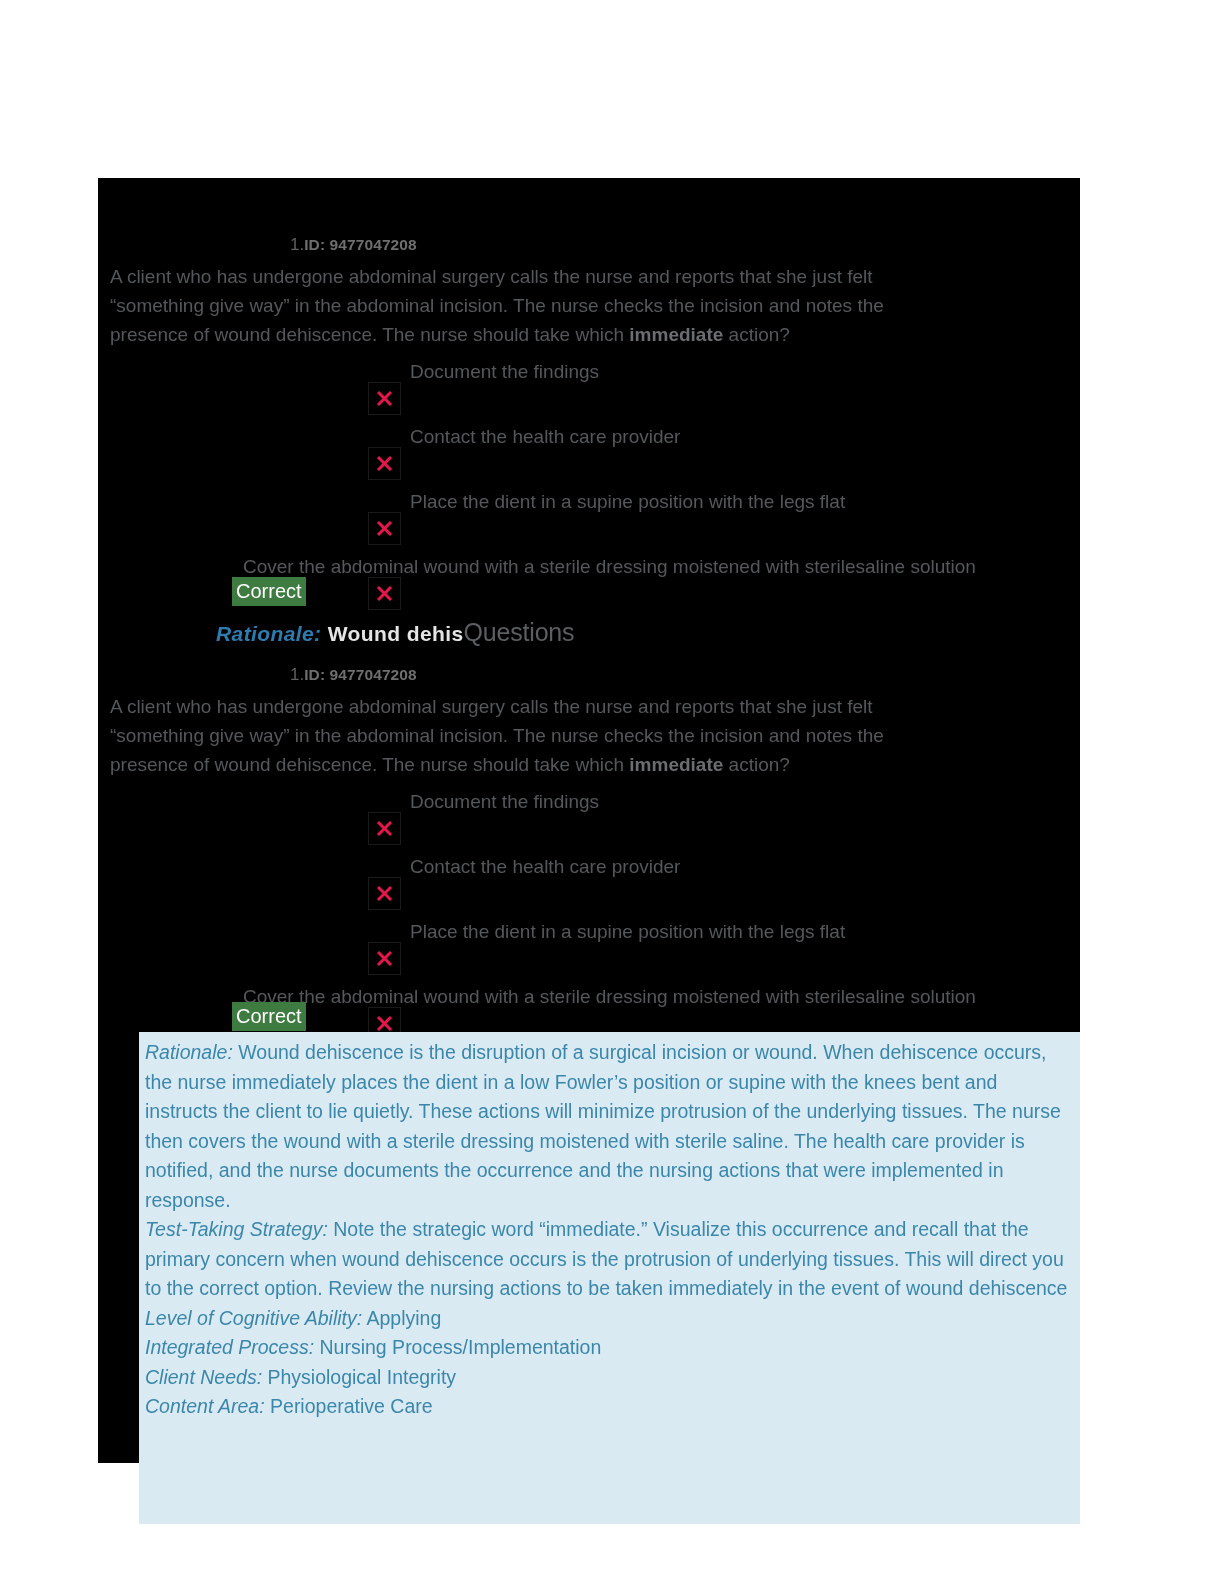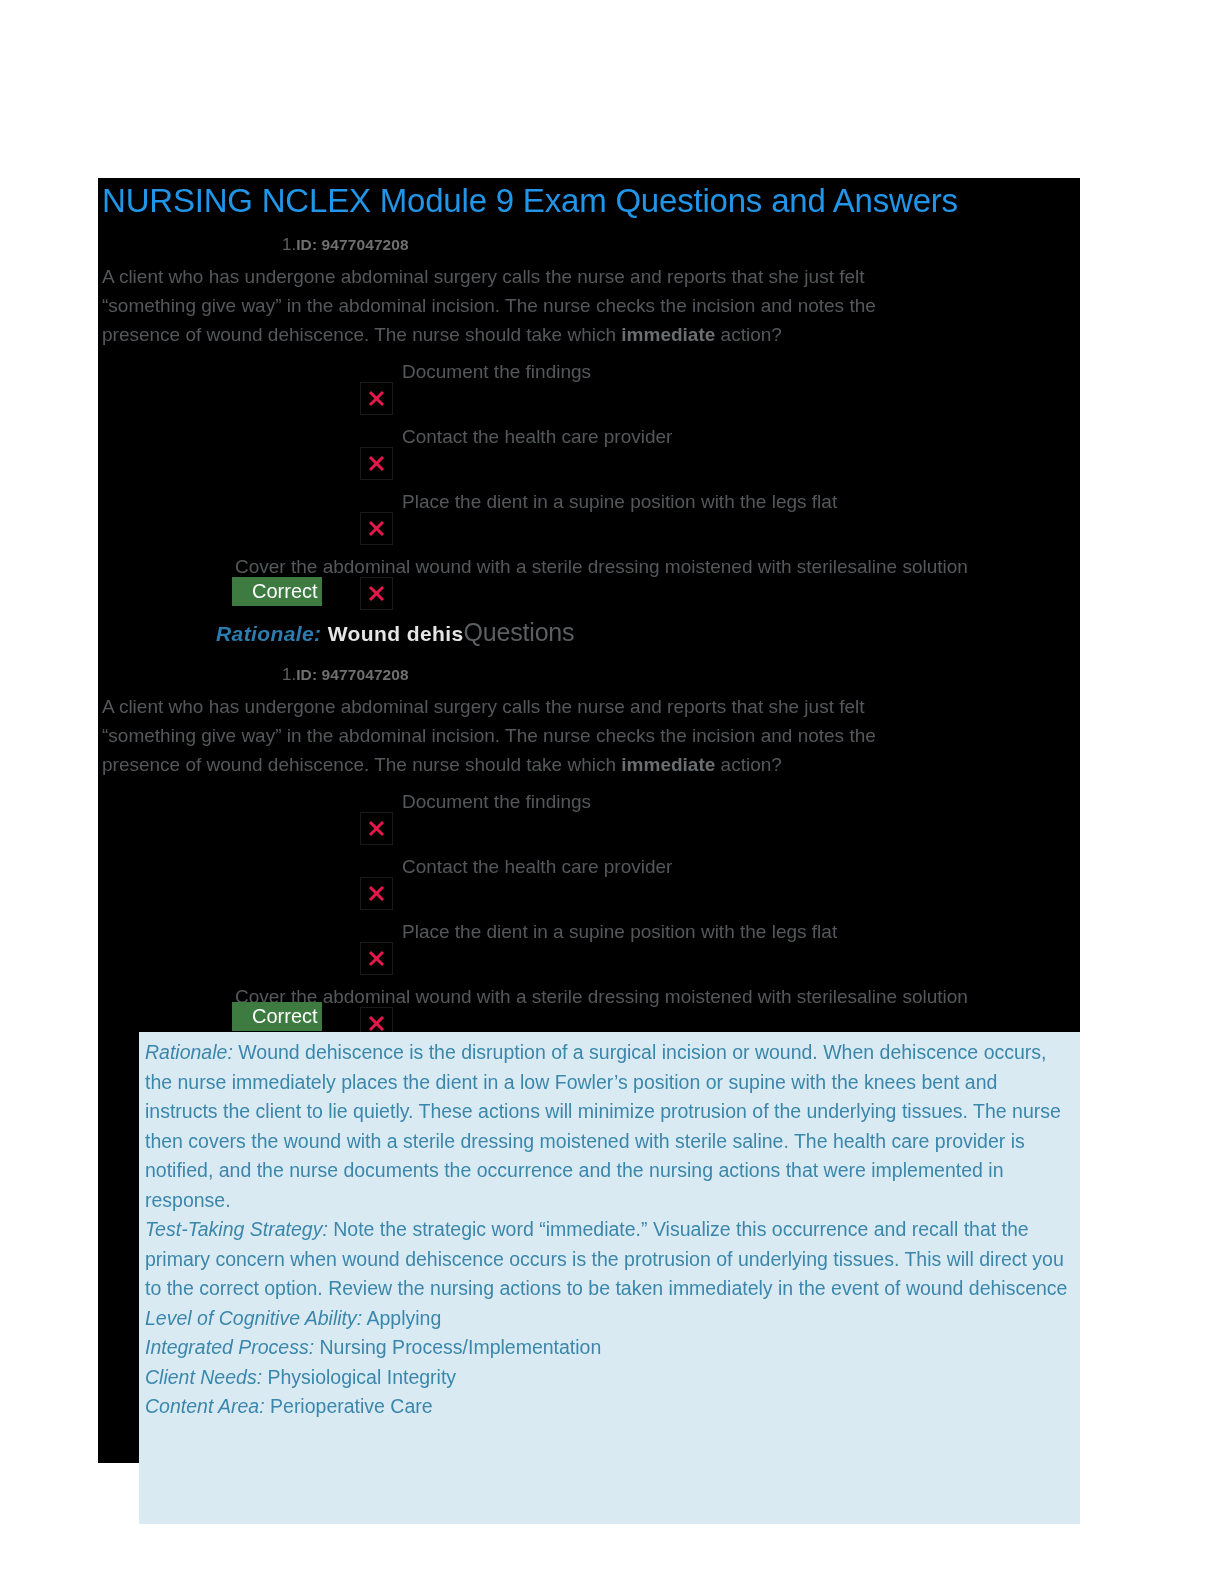--- a/index.html
+++ b/index.html
@@ -53,21 +53,21 @@
     width: 960px;
     font-size: 33px;
     line-height: 38px;
     font-weight: 400;
     color: #2196e8;
     letter-spacing: -0.2px;
     white-space: nowrap;
   }
 
   
-  .qblock { position: absolute; left: 4px; width: 838px; }
+  .qblock { position: absolute; left: 12px; width: 838px; }
 
   .q-id-row {
     position: relative;
     padding-left: 180px;
     font-size: 16px;
     line-height: 22px;
     color: #6e6e6e;
   }
   .q-num {
     font-size: 17px;
@@ -123,21 +123,21 @@
 
   
   .correct-badge {
     position: absolute;
     left: 134px;
     display: inline-block;
     background: #3d7b41;
     color: #ffffff;
     font-size: 20px;
     line-height: 26px;
-    padding: 1px 4px 2px 20px;
+    padding: 1px 4px 2px 4px;
     font-weight: 400;
   }
 
   
   .rationale-teaser {
     position: absolute;
     left: 118px;
     font-size: 0;
     white-space: nowrap;
   }
@@ -191,21 +191,20 @@
     margin: 0;
   }
 </style>
 </head>
 <body>
 
 <div class="page">
 
   <div class="doc-dark">
 
-    <div class="doc-title">NURSING NCLEX Module 9 Exam Questions and Answers</div>
 
     <div class="qblock" style="top:56px;">
       <div class="q-id-row">
         <span class="q-num">1.</span><span class="q-id">ID: 9477047208</span>
       </div>
 
       <div class="q-stem"><span>A client who has undergone abdominal surgery calls the nurse and reports that she just felt “something give way” in the abdominal incision. The nurse checks the incision and notes the presence of wound dehiscence. The nurse should take which </span><b>immediate</b><span> action?</span></div>
 
       <div style="position:relative;margin-top:6px;">
         <div class="opt">

